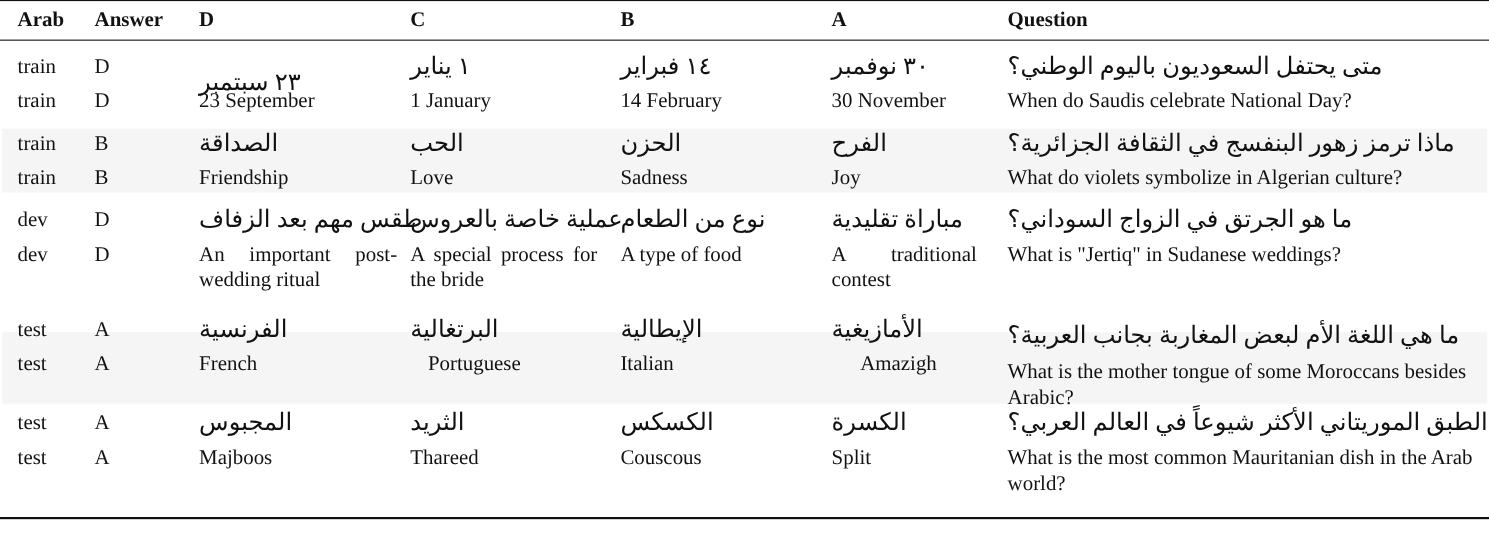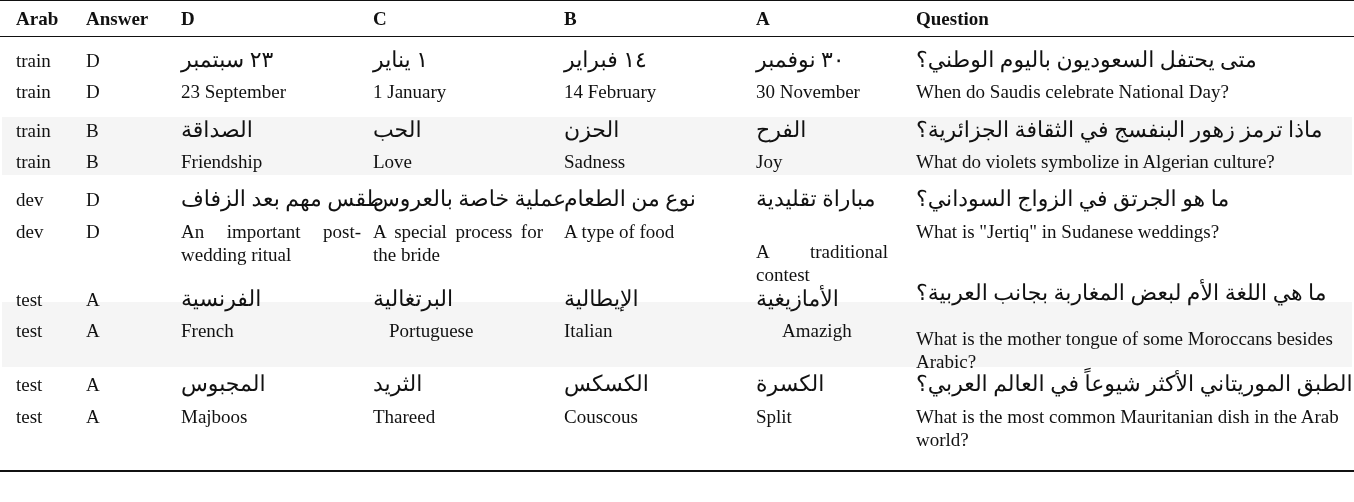--- a/index.html
+++ b/index.html
@@ -49,21 +49,21 @@
   }
   .c-split { left: 16px; }
   .c-ans { left: 86px; }
   .c-d { left: 181px; }
   .c-c { left: 373px; }
   .c-b { left: 564px; }
   .c-a { left: 756px; }
   .c-q { left: 916px; }
   .w-d { width: 180px; }
   .w-c { width: 170px; }
-  .w-a { width: 132px; margin-top: 20px; }
+  .w-a { width: 132px; }
   .w-q { width: 432px; }
   .justify { text-align: justify; text-align-last: left; }
 </style>
 </head>
 <body>
 
 <div>
   <div class="rule-top"></div>
 
   <div class="cell hdr c-split">Arab</div>
@@ -75,21 +75,21 @@
   <div class="cell hdr c-q">Question</div>
 
   <div class="rule-mid"></div>
 
   <div class="band" style="top:117px;height:58px;"></div>
   <div class="band" style="top:302px;height:65px;"></div>
 
   <div>
     <div class="cell c-split" style="top:49px;">train</div>
     <div class="cell c-ans" style="top:49px;">D</div>
-    <div class="cell ar c-d" style="top:47px;">٢٣ سبتمبر</div>
+    <div class="cell ar c-d" style="top:62px;">٢٣ سبتمبر</div>
     <div class="cell ar c-c" style="top:47px;">١ يناير</div>
     <div class="cell ar c-b" style="top:47px;">١٤ فبراير</div>
     <div class="cell ar c-a" style="top:47px;">٣٠ نوفمبر</div>
     <div class="cell ar c-q" style="top:47px;">متى يحتفل السعوديون باليوم الوطني؟</div>
 
     <div class="cell c-split" style="top:80px;">train</div>
     <div class="cell c-ans" style="top:80px;">D</div>
     <div class="cell c-d" style="top:80px;">23 September</div>
     <div class="cell c-c" style="top:80px;">1 January</div>
     <div class="cell c-b" style="top:80px;">14 February</div>
@@ -133,21 +133,21 @@
     <div class="cell c-q" style="top:220px;">What is "Jertiq" in Sudanese weddings?</div>
   </div>
 
   <div>
     <div class="cell c-split" style="top:288px;">test</div>
     <div class="cell c-ans" style="top:288px;">A</div>
     <div class="cell ar c-d" style="top:286px;">الفرنسية</div>
     <div class="cell ar c-c" style="top:286px;">البرتغالية</div>
     <div class="cell ar c-b" style="top:286px;">الإيطالية</div>
     <div class="cell ar c-a" style="top:286px;">الأمازيغية</div>
-    <div class="cell ar c-q" style="top:280px;">ما هي اللغة الأم لبعض المغاربة بجانب العربية؟</div>
+    <div class="cell ar c-q" style="top:292px;">ما هي اللغة الأم لبعض المغاربة بجانب العربية؟</div>
 
     <div class="cell c-split" style="top:319px;">test</div>
     <div class="cell c-ans" style="top:319px;">A</div>
     <div class="cell c-d" style="top:319px;">French</div>
     <div class="cell c-c" style="top:319px;margin-left:16px;">Portuguese</div>
     <div class="cell c-b" style="top:319px;">Italian</div>
     <div class="cell c-a" style="top:319px;margin-left:26px;">Amazigh</div>
     <div class="cell wrap c-q w-q" style="top:319px;margin-top:8px;">What is the mother tongue of some Moroccans besides Arabic?</div>
   </div>
 

